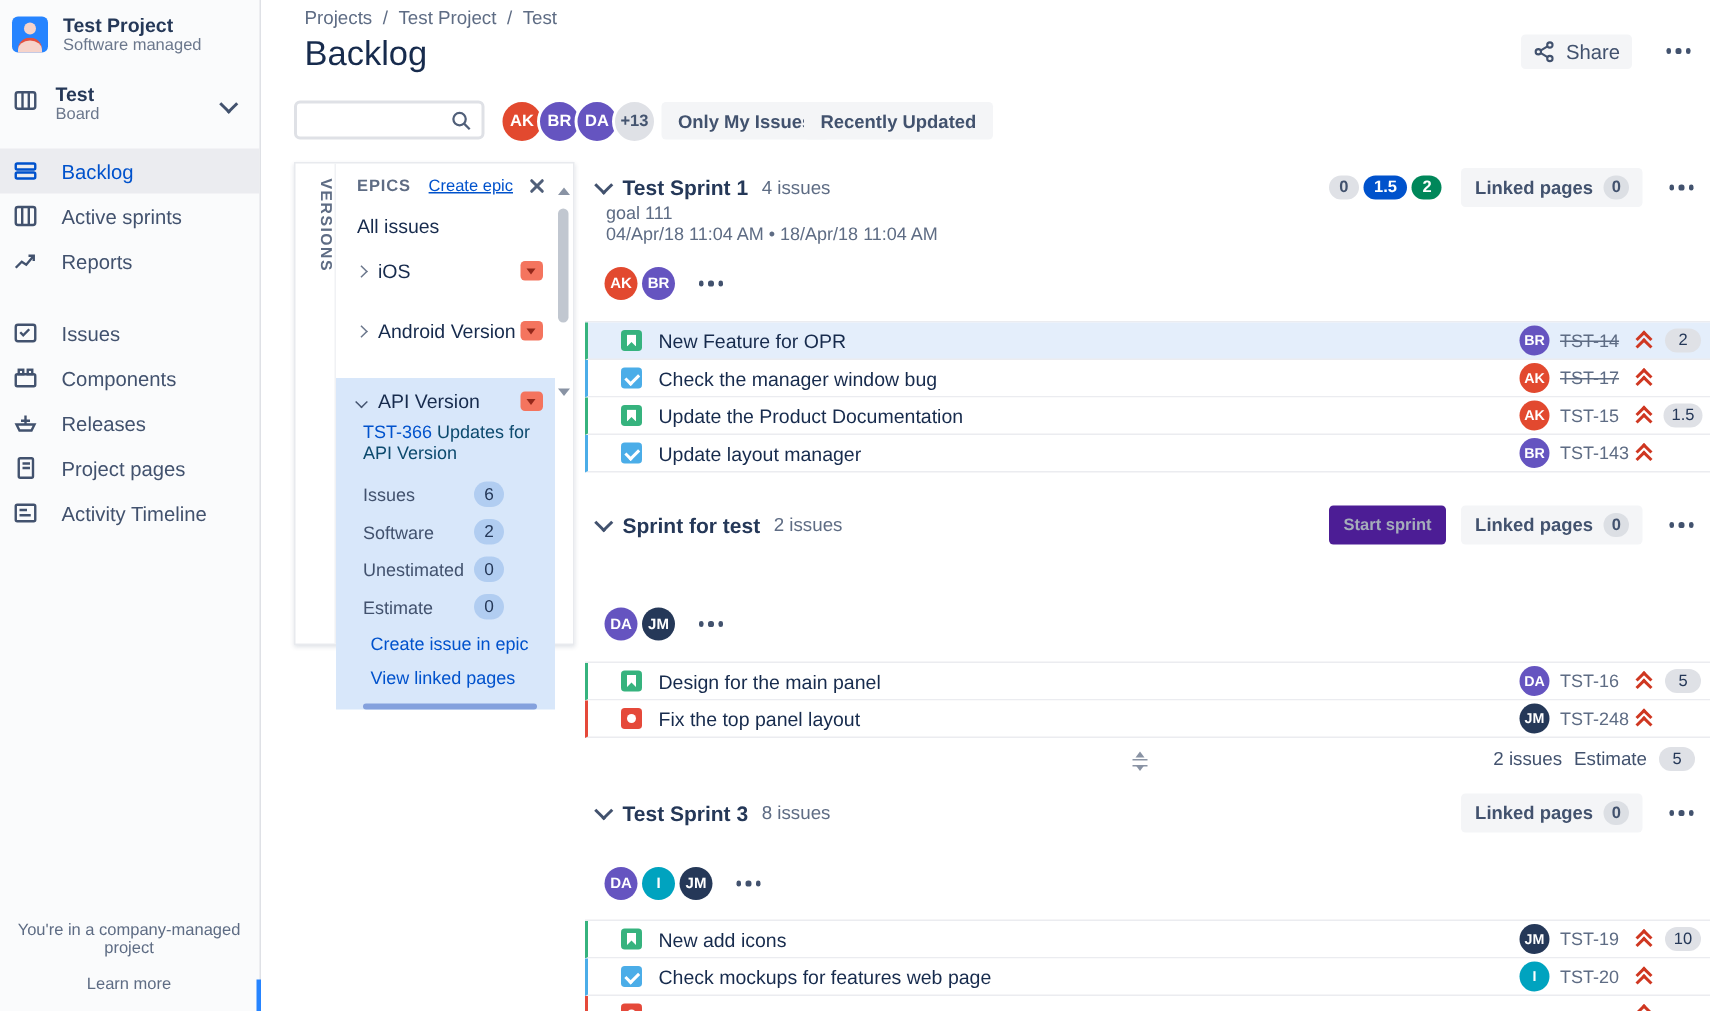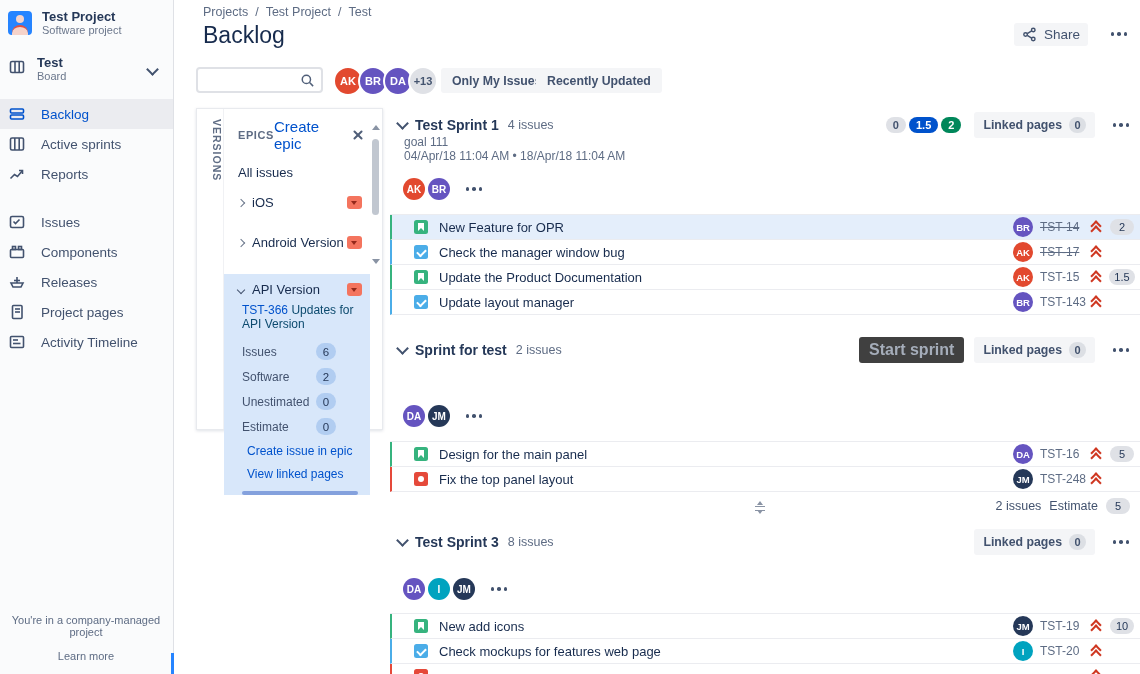--- a/index.html
+++ b/index.html
@@ -54,21 +54,21 @@
   .c-plus{background:#dfe1e6;color:#44546f;}
   .filter-btn{position:absolute;top:68px;height:25px;background:#f4f5f7;border-radius:3px;display:flex;align-items:center;padding:0 11px;font-size:12.3px;font-weight:600;color:#42526e;cursor:pointer;}
   .fb1{left:267px;}
   .fb2{left:362px;}
   
   .epics-panel{position:absolute;left:22px;top:108px;width:187px;height:322px;background:#fff;border:1px solid #e8eaee;box-shadow:0 1px 3px rgba(9,30,66,.13);box-sizing:border-box;display:flex;}
   .versions-tab{width:22px;flex:none;border-right:1px solid #f0f1f4;writing-mode:vertical-rl;font-size:10.5px;font-weight:600;letter-spacing:1px;color:#5e6c84;padding-top:10px;padding-left:4px;cursor:pointer;}
   .ep-content{flex:1;display:flex;flex-direction:column;padding-top:9px;min-width:0;}
   .ep-head{display:flex;align-items:center;padding:0 6px 0 14px;}
   .ep-title{font-size:11px;font-weight:700;letter-spacing:.6px;color:#5e6c84;flex:1;}
-  .ep-create{font-size:15px;color:#0052cc;cursor:pointer;margin-right:10px;}
+  .ep-create{font-size:11px;color:#0052cc;cursor:pointer;margin-right:10px;text-decoration:underline;}
   .x-icon{position:relative;width:12px;height:12px;cursor:pointer;flex:none;}
   .x-icon::before,.x-icon::after{content:'';position:absolute;left:5px;top:0;width:2px;height:12px;background:#505f79;border-radius:1px;}
   .x-icon::before{transform:rotate(45deg);}
   .x-icon::after{transform:rotate(-45deg);}
   .ep-allissues{padding:0 0 0 14px;margin-top:13px;font-size:13px;color:#172b4d;cursor:pointer;}
   .ep-row{display:flex;align-items:center;padding:0 8px 0 14px;margin-top:15px;cursor:pointer;}
   .ep-chev-r{width:5px;height:5px;border-right:1.6px solid #6b778c;border-bottom:1.6px solid #6b778c;transform:rotate(-45deg);margin-right:8px;flex:none;}
   .ep-chev-d{width:5px;height:5px;border-right:1.6px solid #44546f;border-bottom:1.6px solid #44546f;transform:rotate(45deg);margin-right:8px;flex:none;}
   .ep-name{font-size:13px;color:#172b4d;flex:1;}
   .epic-dd{width:15px;height:13px;border-radius:3px;background:#f4745e;position:relative;cursor:pointer;flex:none;}
@@ -94,21 +94,21 @@
   .sp-chev{width:7px;height:7px;border-right:2px solid #42526e;border-bottom:2px solid #42526e;transform:rotate(45deg) ;margin:-3px 8px 0 0;flex:none;cursor:pointer;}
   .sp-name{font-size:14px;font-weight:700;color:#253858;cursor:pointer;}
   .sp-count{font-size:12.5px;color:#5e6c84;margin-left:9px;}
   .sp-right{margin-left:auto;display:flex;align-items:center;}
   .pill{height:16px;border-radius:8px;padding:0 7px;font-size:11px;font-weight:600;display:flex;align-items:center;margin-right:3px;cursor:pointer;}
   .pill.todo{background:#dfe1e6;color:#42526e;}
   .pill.inprog{background:#0052cc;color:#fff;}
   .pill.done{background:#00875a;color:#fff;}
   .lp-btn{height:26px;background:#f4f5f7;border-radius:3px;display:flex;align-items:center;gap:7px;padding:0 9px;font-size:12.3px;font-weight:600;color:#42526e;margin-left:10px;cursor:pointer;}
   .lp-badge{min-width:9px;height:16px;border-radius:8px;background:#dcdfe4;color:#42526e;font-size:11px;display:flex;align-items:center;justify-content:center;padding:0 4px;}
-  .start-btn{height:26px;background:#404040;border-radius:3px;display:flex;align-items:center;padding:0 10px;font-size:16px;font-weight:600;color:#a5adba;margin-left:10px;cursor:default;}
+  .start-btn{height:26px;background:#4c1d95;border-radius:3px;display:flex;align-items:center;padding:0 10px;font-size:11px;font-weight:600;color:#a5adba;margin-left:10px;cursor:default;}
   .sp-more{margin-left:13px;}
   .sp-meta{position:absolute;left:230px;font-size:12px;color:#5e6c84;}
   .sp-avatars{position:absolute;left:229px;display:flex;align-items:center;}
   .av-more{margin-left:8px;}
   .issue-rows{position:absolute;left:216px;right:0;border-top:1px solid #ebecf0;}
   .issue-row{height:24px;border-bottom:1px solid #ebecf0;display:flex;align-items:center;background:#fff;border-left:2px solid transparent;padding-left:22px;cursor:pointer;}
   .issue-row.story{border-left-color:#36b37e;}
   .issue-row.task{border-left-color:#4bade8;}
   .issue-row.bug{border-left-color:#e5493a;}
   .issue-row.sel{background:#e4eefb;}
@@ -139,21 +139,21 @@
 </head>
 <body>
 
 <div class="app">
 
   <div class="sidebar">
     <div class="proj-head">
       <div class="proj-avatar"></div>
       <div>
         <div class="proj-name">Test Project</div>
-        <div class="proj-type">Software project</div>
+        <div class="proj-type">Software managed</div>
       </div>
     </div>
     <div class="board-row">
       <span class="nicon">
         <svg width="18" height="18" viewBox="0 0 18 18" fill="none" stroke="#42526e" stroke-width="1.6">
             <rect x="2.5" y="3.5" width="13" height="11" rx="1.5"></rect>
             <line x1="7" y1="3.5" x2="7" y2="14.5"></line>
             <line x1="11.2" y1="3.5" x2="11.2" y2="14.5"></line>
           </svg>
       </span>

